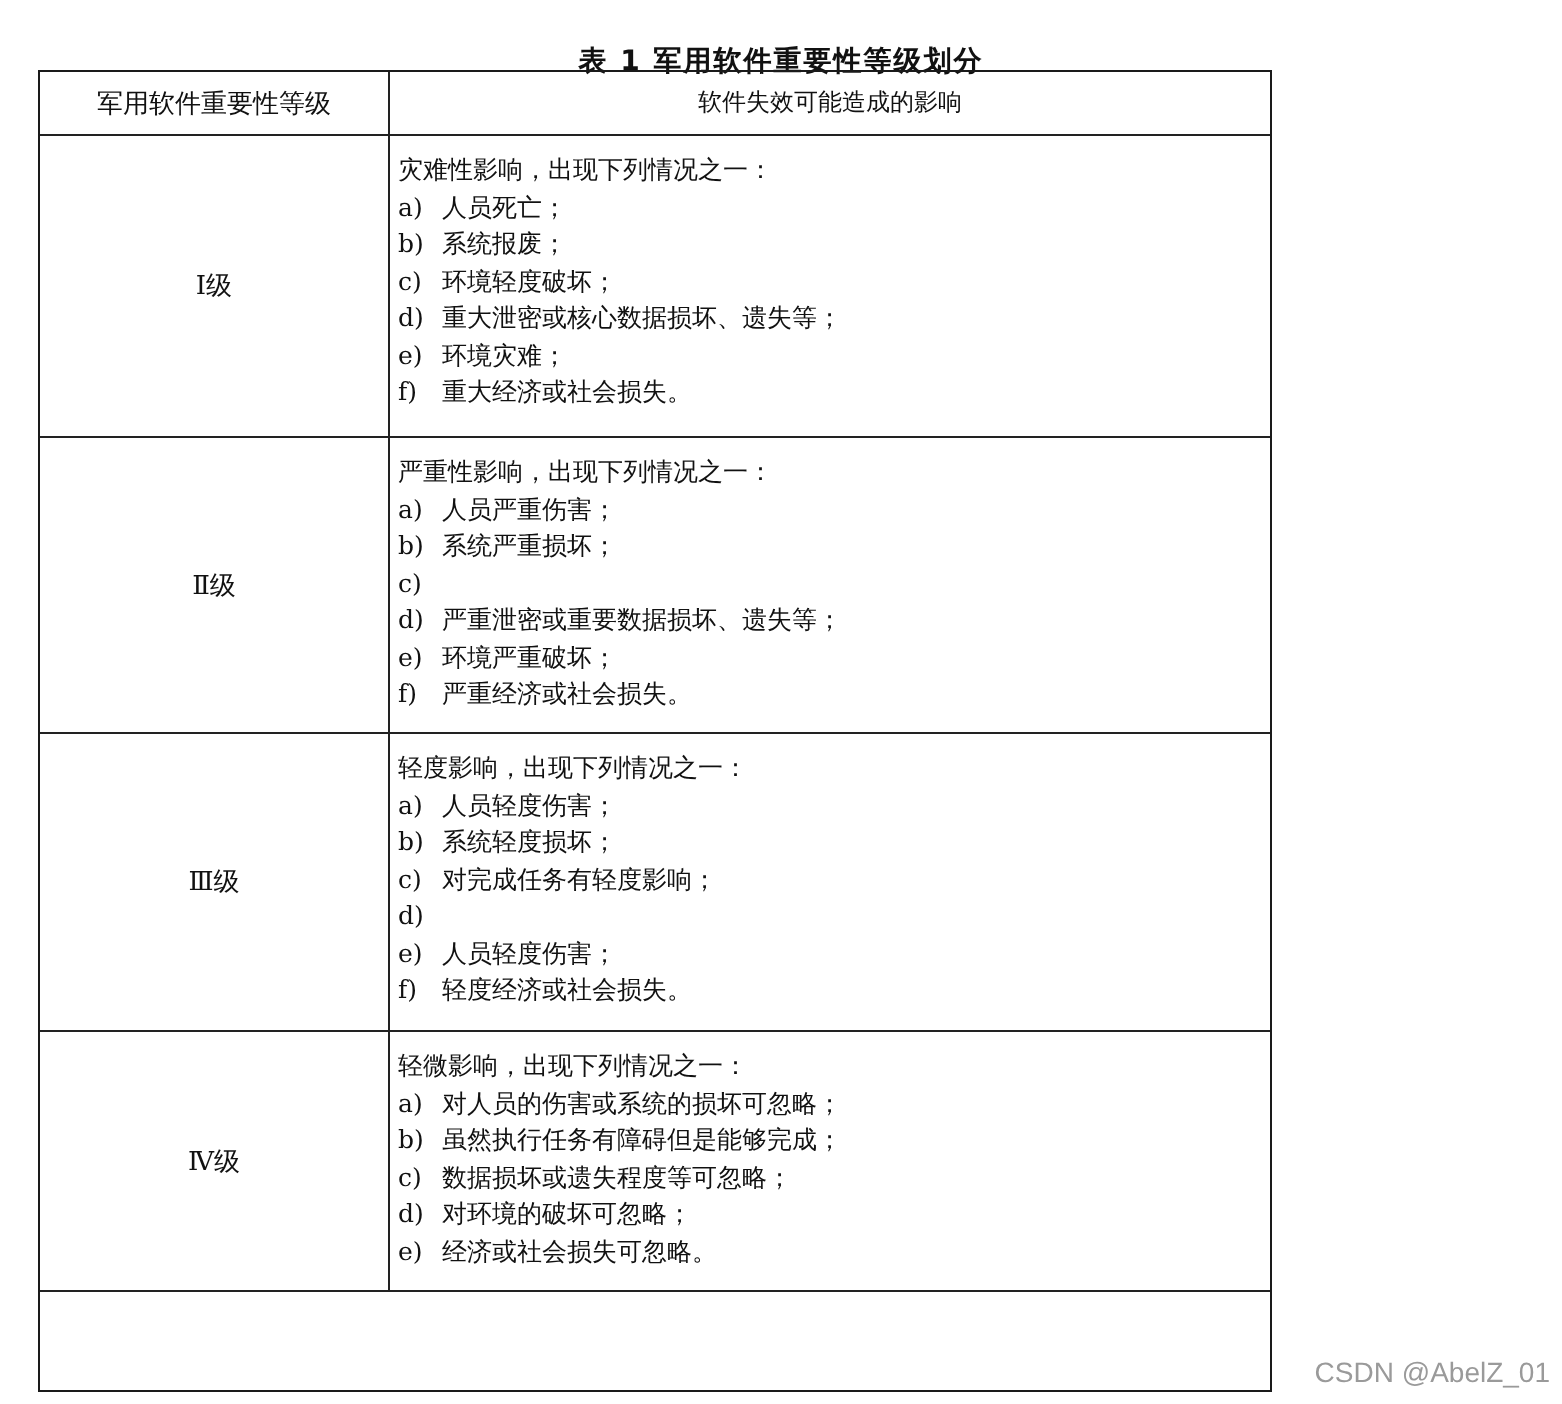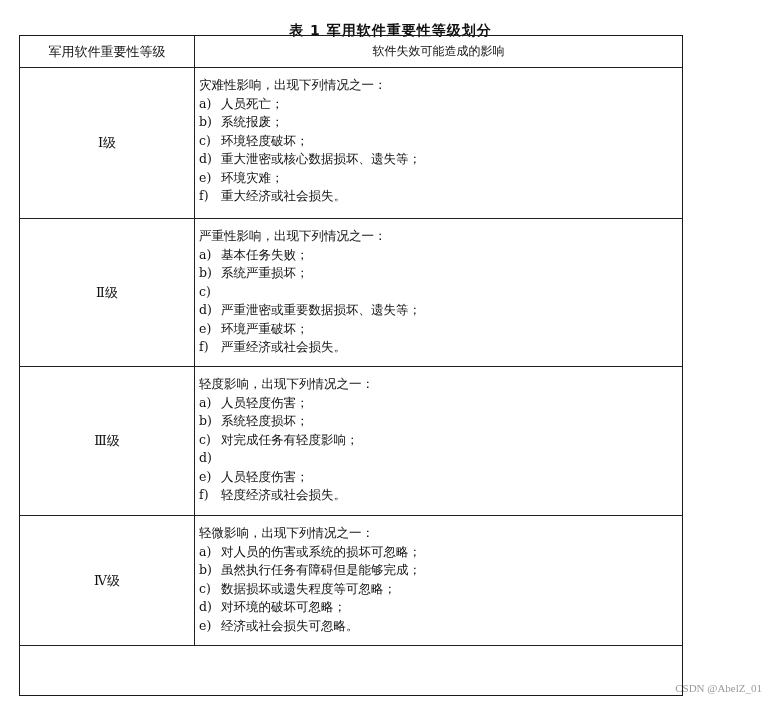--- a/index.html
+++ b/index.html
@@ -25,21 +25,21 @@
       font-weight: bold;
       font-size: 14px;
       letter-spacing: 1px;
       color: #111;
       margin-top: 16px;
     }
     .tbl {
       position: absolute;
       left: 19px;
       top: 35px;
-      width: 664px;
+      width: 617px;
       height: 661px;
       border: 1.5px solid #1a1a1a;
       box-sizing: border-box;
     }
     .row {
       position: absolute;
       left: 0;
       width: 100%;
       border-bottom: 1.2px solid #222;
       box-sizing: border-box;
@@ -90,24 +90,24 @@
       right: 0;
       top: 610px;
       bottom: 0;
       padding: 8px 0 0 38px;
       font-size: 12.5px;
       line-height: 19px;
       box-sizing: border-box;
     }
     .watermark {
       position: absolute;
-      right: 19px;
+      right: 6px;
       bottom: 8px;
-      font-family: Liberation Serif, serif;
-      font-size: 11px;
+      font-family: Liberation Sans, sans-serif;
+      font-size: 14px;
       color: #9a9a9a;
     }
   </style>
 </head>
 <body>
 
 <div class="title">表 1   军用软件重要性等级划分</div>
 
 <div class="tbl">
 
@@ -149,21 +149,21 @@
     </div>
   </div>
 
   <div class="row" style="top:183px; height:148px;">
     <div class="cell-left">Ⅱ级</div>
     <div class="cell-right">
       <div class="content">
         <div>严重性影响，出现下列情况之一：</div>
         <div class="item">
             <span class="mk">a)</span>
-            <span>基本任务失败；</span>
+            <span>人员严重伤害；</span>
           </div>
         <div class="item">
             <span class="mk">b)</span>
             <span>系统严重损坏；</span>
           </div>
         <div class="item">
             <span class="mk">c)</span>
           </div>
         <div class="item">
             <span class="mk">d)</span>

